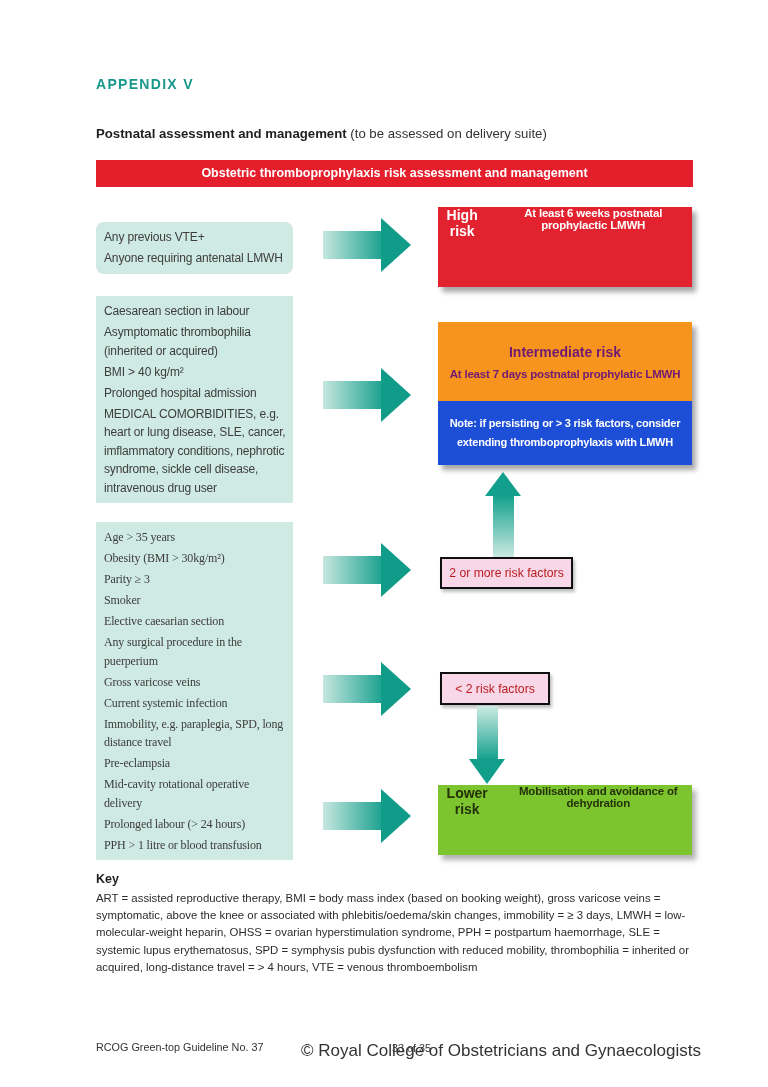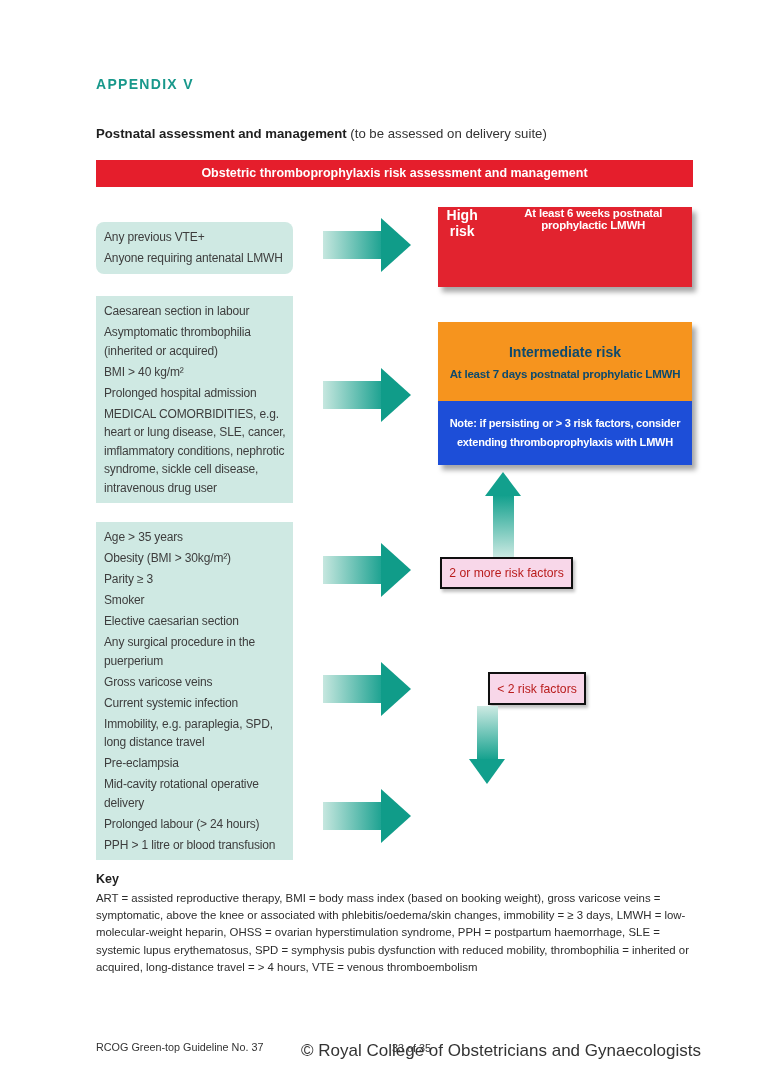--- a/index.html
+++ b/index.html
@@ -21,47 +21,47 @@
   
   .lbox {
     position:absolute; left:96px; width:197px; box-sizing:border-box;
     background:#cfe9e3; color:#3d3d3d; font-size:12px; letter-spacing:-0.15px;
     padding:6px 6px 6px 8px;
   }
   .lbox p { margin:0 0 2.5px 0; line-height:18.5px; }
   .lbox p:last-child { margin-bottom:0; }
   #box1 { top:222px; min-height:49px;border-radius:8px; }
   #box2 { top:296px; min-height:197px; }
-  #box3 { top:522px; min-height:336px; }
+  #box3 { top:522px; min-height:336px;font-family:Liberation Serif, serif; }
   
   .rbox { position:absolute; left:438px; width:254px; box-sizing:border-box;
           display:flex; flex-direction:row; justify-content:center;
           text-align:center; gap:8px; }
   .box-title { font-size:14px; font-weight:bold; }
   .box-sub { font-size:11.5px; font-weight:bold; letter-spacing:-0.2px; }
   #high-risk { top:207px; height:80px; background:#e2232f; color:#fff;
                box-shadow:4px 5px 5px rgba(0,0,0,0.35); }
   #intermediate-group { position:absolute; left:438px; top:322px; width:254px;
                box-shadow:4px 5px 5px rgba(0,0,0,0.35); }
-  #intermediate { position:relative; width:254px; height:79px; background:#f6941e; color:#0c4a6e;
+  #intermediate { position:relative; width:254px; height:79px; background:#f6941e; color:#701a75;
                box-sizing:border-box; display:flex; flex-direction:column;
                justify-content:center; text-align:center; gap:8px; }
   #note-box { position:relative; width:254px; height:64px; background:#1d4ed8; color:#fff;
                display:flex; align-items:center; justify-content:center;
                font-size:11px; font-weight:bold; line-height:1.7;
                letter-spacing:-0.2px; text-align:center; white-space:pre-line; }
   #lower-risk { top:785px; height:70px; background:#7cc52f; color:#243109;
                box-shadow:4px 5px 5px rgba(0,0,0,0.3); }
   
   .pink { position:absolute; left:440px; box-sizing:border-box;
           background:#f8d7e9; border:2.5px solid #101010; color:#b91c1c;
           font-size:12.2px; display:flex; align-items:center; justify-content:center;
           box-shadow:2px 3px 3px rgba(0,0,0,0.25); }
   #pink1 { top:557px; width:133px; height:32px; }
-  #pink2 { top:672px; width:98px; height:33px;margin-left:48px; }
+  #pink2 { top:672px; width:110px; height:33px; }
   
   .arrow { position:absolute; left:323px; height:54px; display:flex; align-items:center; }
   .arrow .body { width:58px; height:28px; background:linear-gradient(to right,#c6e7df,#1fa392); }
   .arrow .head { width:0; height:0; border-top:27px solid transparent;
                  border-bottom:27px solid transparent; border-left:30px solid #109c89; }
   #arrow1 { top:218px; } #arrow2 { top:368px; } #arrow3 { top:543px; }
   #arrow4 { top:662px; } #arrow5 { top:789px; }
   .vup { position:absolute; left:485px; top:472px; width:36px; }
   .vup .head { width:0; height:0; margin:0 auto; border-left:18px solid transparent;
                border-right:18px solid transparent; border-bottom:24px solid #12a08d; }
@@ -164,20 +164,24 @@
 
   <div class="pink" id="pink1">2 or more risk factors</div>
 
   <div class="pink" id="pink2">&lt; 2 risk factors</div>
 
   <div class="vdown">
     <div class="body"></div>
     <div class="head"></div>
   </div>
 
+  <div class="rbox" id="lower-risk">
+    <div class="box-title">Lower risk</div>
+    <div class="box-sub">Mobilisation and avoidance of dehydration</div>
+  </div>
 
   <div class="key-head">Key</div>
   <div class="key-text">ART = assisted reproductive therapy, BMI = body mass index (based on booking weight), gross varicose veins = symptomatic, above the knee or associated with phlebitis/oedema/skin changes, immobility = ≥ 3 days, LMWH = low-molecular-weight heparin, OHSS = ovarian hyperstimulation syndrome, PPH = postpartum haemorrhage, SLE = systemic lupus erythematosus, SPD = symphysis pubis dysfunction with reduced mobility, thrombophilia = inherited or acquired, long-distance travel = &gt; 4 hours, VTE = venous thromboembolism</div>
 
   <div class="footer-left">RCOG Green-top Guideline No. 37</div>
   <div class="footer-center">33 of 35</div>
   <div class="footer-right">© Royal College of Obstetricians and Gynaecologists</div>
 
 </div>
 

